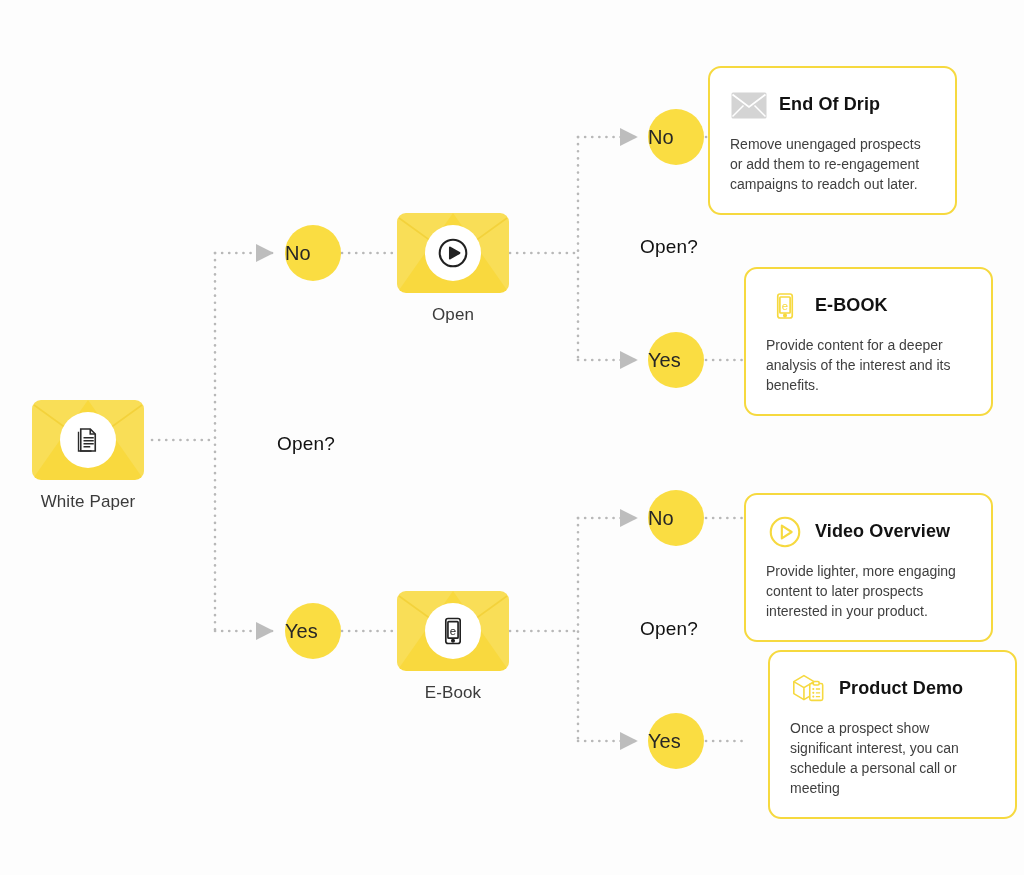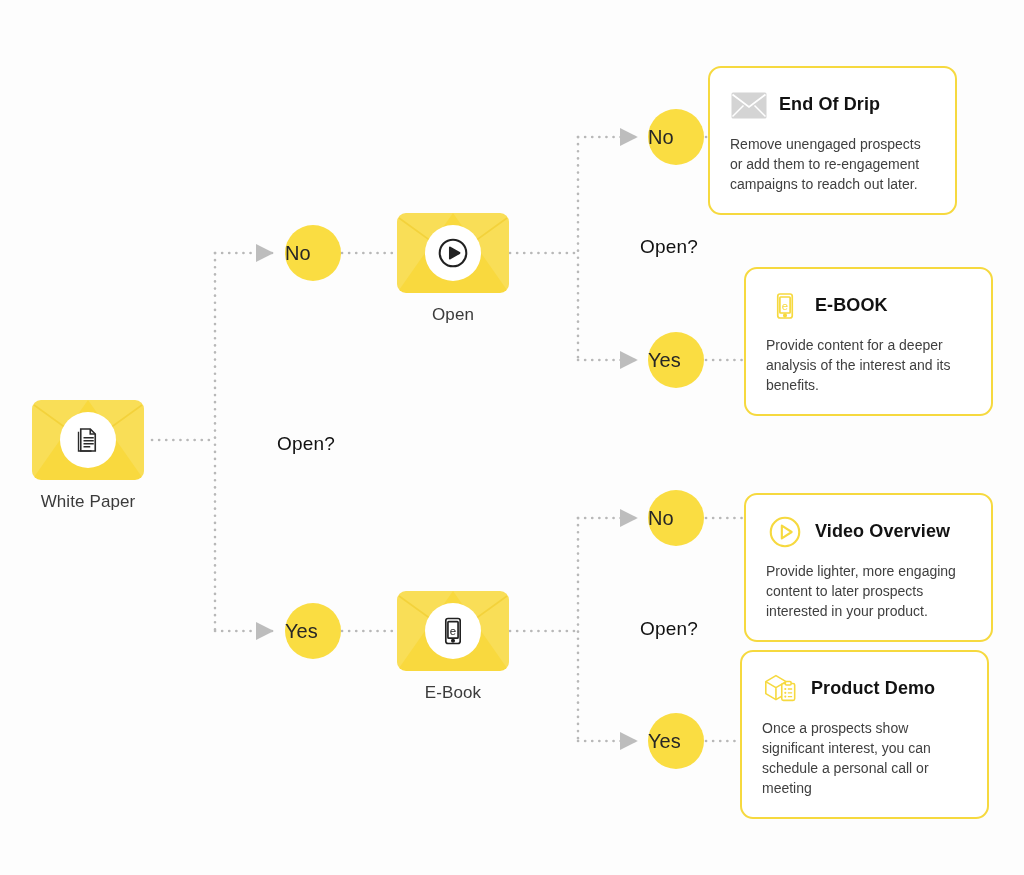--- a/index.html
+++ b/index.html
@@ -295,32 +295,32 @@
         <svg width="38" height="38" viewBox="0 0 24 24" fill="none" stroke="#f6d93f" stroke-width="1.35">
           <circle cx="12" cy="12" r="9"></circle>
           <path d="M10 8 L16.2 12 L10 16 Z" stroke-linejoin="round"></path>
         </svg>
       </span>
       <span class="title">Video Overview</span>
     </div>
     <div class="body">Provide lighter, more engaging content to later prospects interested in your product.</div>
   </div>
 
-  <div class="card" style="left:740px; top:650px;">
+  <div class="card" style="left:768px; top:650px;">
     <div class="head">
       <span class="ico">
         <svg width="40" height="38" viewBox="0 0 30 28" fill="none" stroke="#f6d93f" stroke-width="1.25" stroke-linejoin="round">
           <path d="M3 8.2 L11 3.4 L19 8.2 L19 17.6 L11 22.4 L3 17.6 Z"></path>
           <path d="M3 8.2 L11 12.9 L19 8.2 M11 12.9 L11 22.4"></path>
           <rect x="15.6" y="9.6" width="10.2" height="13.4" rx="1.3" fill="#ffffff"></rect>
           <rect x="18.4" y="8.1" width="4.6" height="2.7" rx="0.9" fill="#ffffff"></rect>
           <circle cx="18.4" cy="14" r="0.85" fill="#f6d93f" stroke="none"></circle>
           <circle cx="18.4" cy="17" r="0.85" fill="#f6d93f" stroke="none"></circle>
           <circle cx="18.4" cy="20" r="0.85" fill="#f6d93f" stroke="none"></circle>
           <path d="M20.4 14 h3.4 M20.4 17 h3.4 M20.4 20 h3.4" stroke-width="1.05"></path>
         </svg>
       </span>
       <span class="title">Product Demo</span>
     </div>
-    <div class="body">Once a prospects show significant interest, you can schedule a personal call or meeting</div>
+    <div class="body">Once a prospect show significant interest, you can schedule a personal call or meeting</div>
   </div>
 
 </div>
 
 </body></html>

